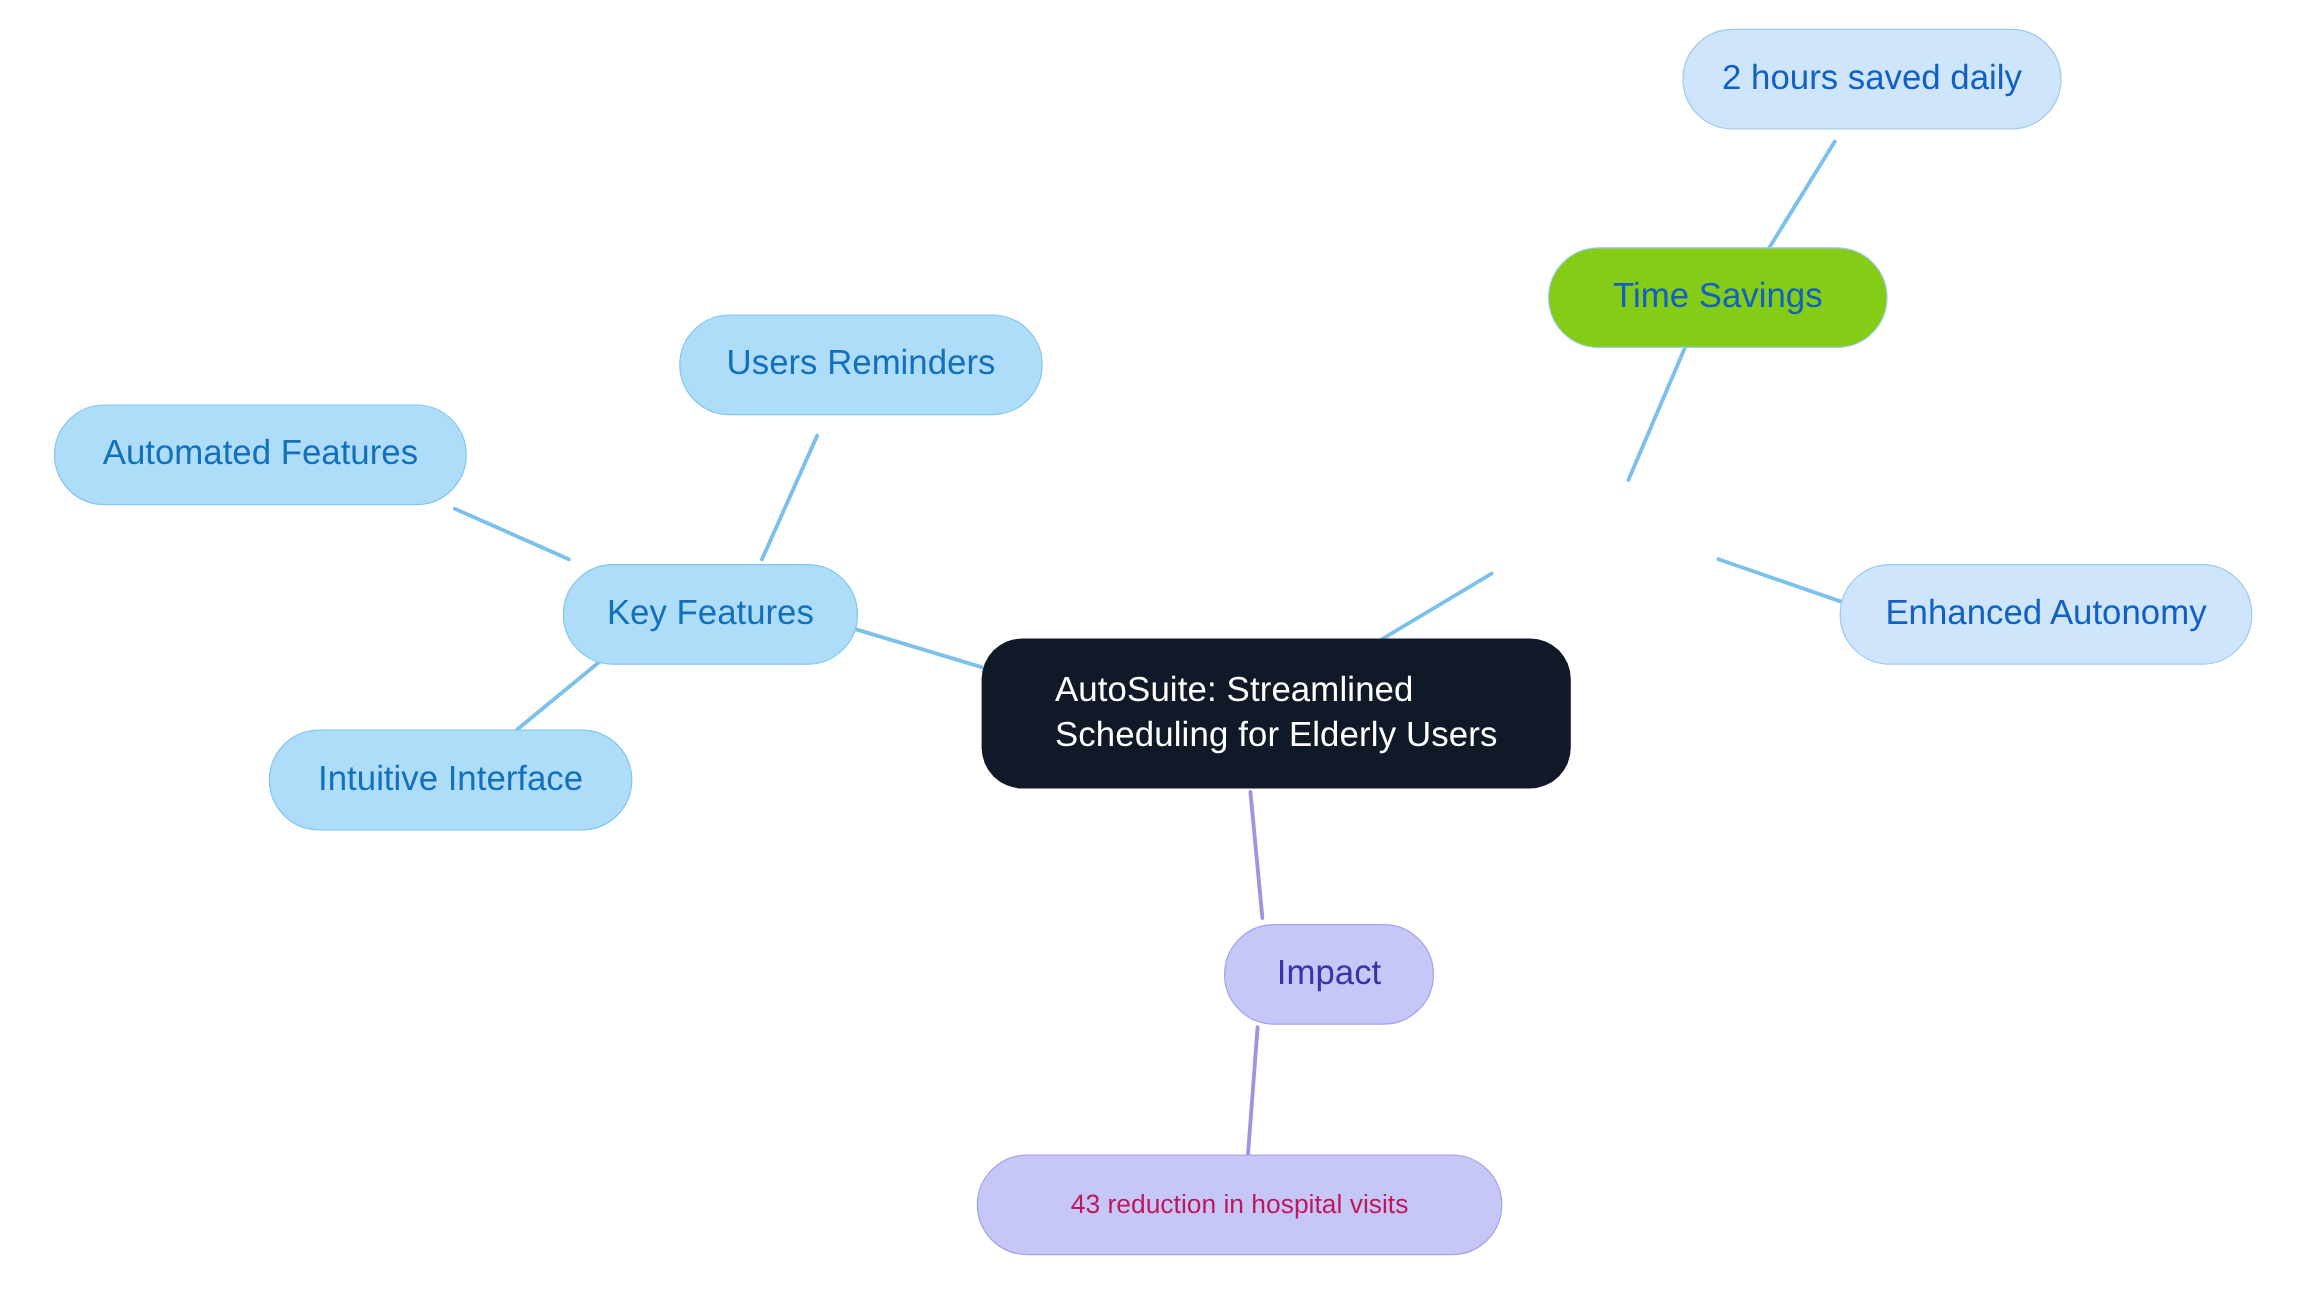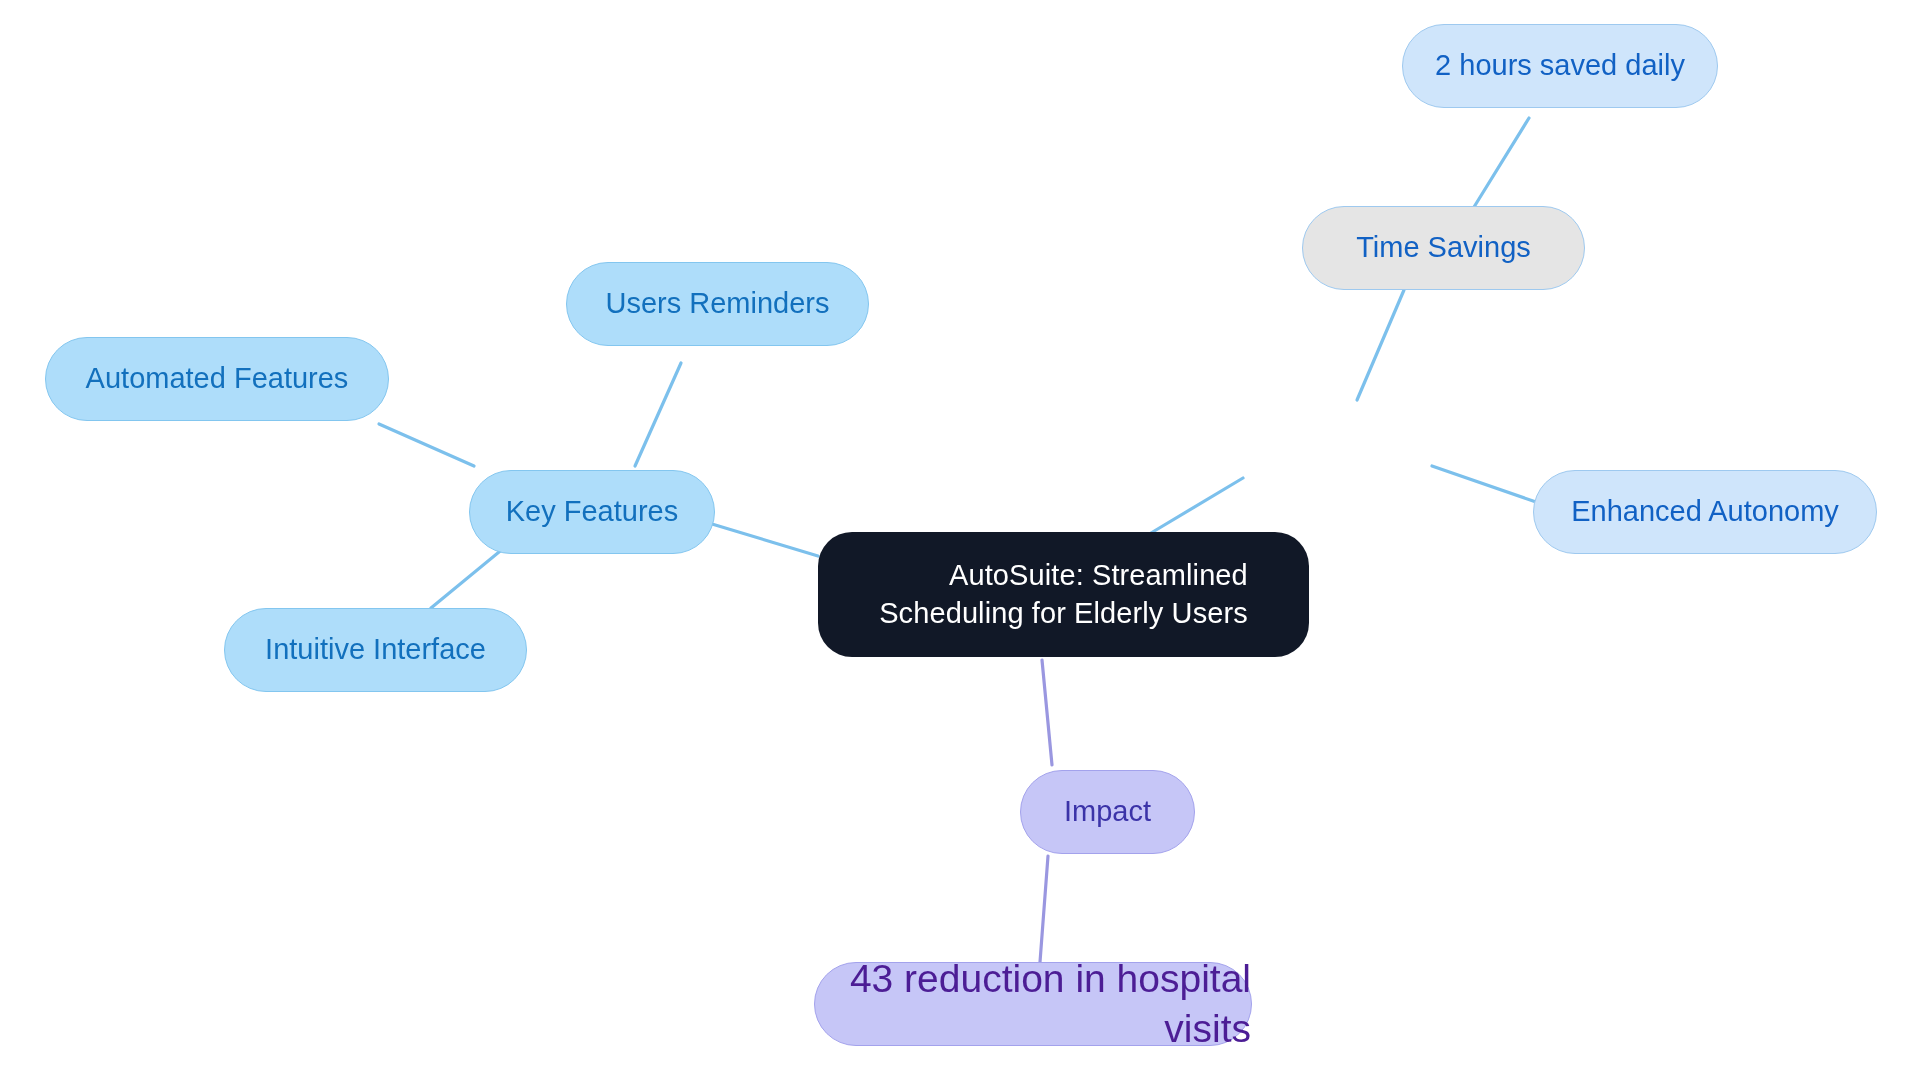--- a/index.html
+++ b/index.html
@@ -27,21 +27,21 @@
     width: 1920px;
     height: 1083px;
     pointer-events: none;
   }
   .node {
     position: absolute;
     box-sizing: border-box;
     display: flex;
     align-items: center;
     justify-content: center;
-    text-align: right;
+    text-align: left;
     border-radius: 48px;
     white-space: pre-line;
     line-height: 1.28;
   }
   .node-root {
     background: #111827;
     color: #ffffff;
     border: none;
     border-radius: 34px;
     font-size: 29px;
@@ -53,43 +53,42 @@
     color: #1270bd;
     font-size: 29px;
   }
   .node-leaf-blue {
     background: #aeddfa;
     border: 1.5px solid #83c6ef;
     color: #1270bd;
     font-size: 29px;
   }
   .node-branch-pale {
-    background: #e5e5e5;
+    background: #84cc16;
     border: 1.5px solid #9ec9ef;
     color: #1161c4;
     font-size: 29px;
-    margin-left: 12px;
   }
   .node-leaf-pale {
     background: #cfe5fb;
     border: 1.5px solid #9ec9ef;
     color: #1161c4;
     font-size: 29px;
   }
   .node-branch-purple {
     background: #c6c6f7;
     border: 1.5px solid #a3a2ec;
     color: #3b33a8;
     font-size: 29px;
   }
   .node-leaf-purple {
     background: #c6c6f7;
     border: 1.5px solid #a3a2ec;
-    color: #4c1d95;
-    font-size: 39px;
+    color: #be185d;
+    font-size: 22px;
   }
 </style>
 </head>
 <body>
 
 <div id="canvas">
 
   <svg id="edge-layer" viewBox="0 0 1920 1083" xmlns="http://www.w3.org/2000/svg">
 
     <line x1="818" y1="556" x2="712" y2="524" stroke="#7cc0ec" stroke-width="3.2" stroke-linecap="round"></line>

